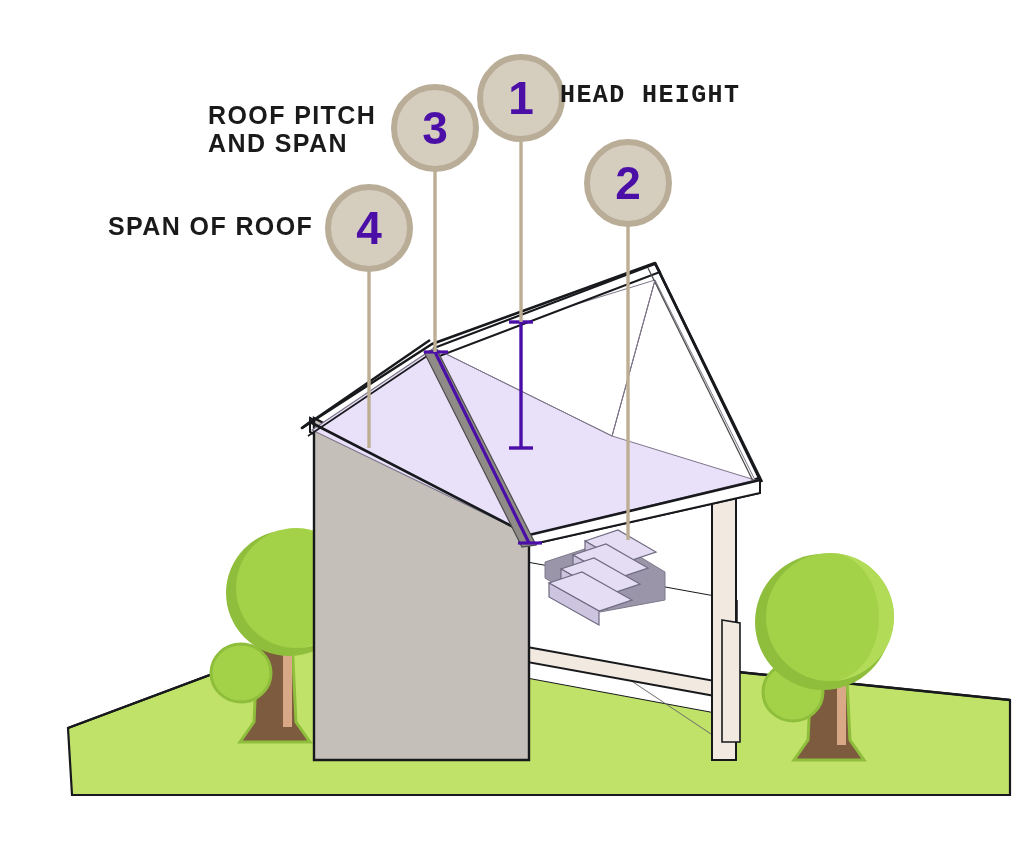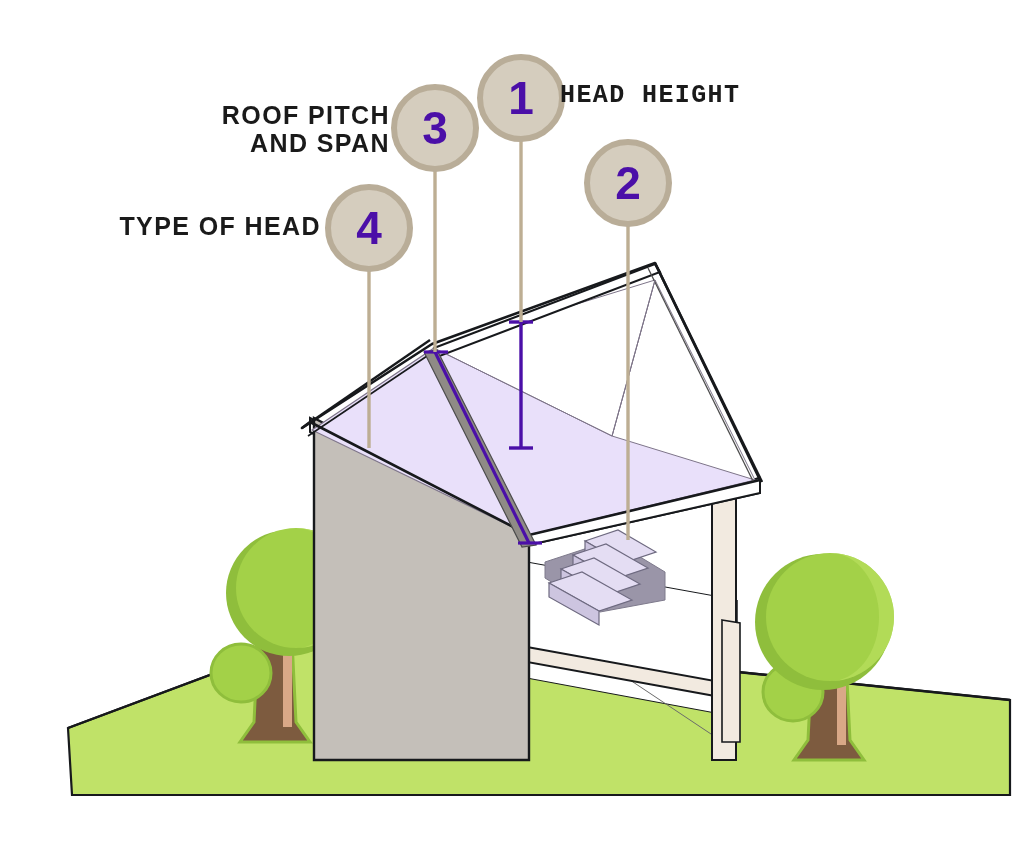--- a/index.html
+++ b/index.html
@@ -32,21 +32,21 @@
     font-family: "Liberation Sans", sans-serif;
     font-weight: bold;
     font-size: 25px;
     letter-spacing: 1.4px;
     color: #1a1a1a;
     line-height: 1.12;
     white-space: pre-line;
     margin: 0;
   }
   .lbl-right { text-align: center; font-family: Liberation Mono, monospace; }
-  .lbl-left  { text-align: right; }
+  .lbl-left  { text-align: left; }
 
   #label-1 { left: 560px; top: 82px; }
   #label-2 { left: 668px; top: 166px; }
   #label-3 { left: 208px; top: 101px; width: 182px; }
   #label-4 { left: 108px; top: 212px; width: 213px; }
 </style>
 </head>
 <body>
 
 <div id="stage">
@@ -185,15 +185,15 @@
       <text x="369" y="228" fill="#4b0fa8" font-family="Liberation Sans, sans-serif" font-size="46" font-weight="bold" text-anchor="middle" dominant-baseline="central">4</text>
     </g>
   </svg>
 
   <div class="callout-label lbl-right" id="label-1">HEAD HEIGHT</div>
 
 
   <div class="callout-label lbl-left" id="label-3">ROOF PITCH
 AND SPAN</div>
 
-  <div class="callout-label lbl-left" id="label-4">TYPE OF HEAD</div>
+  <div class="callout-label lbl-left" id="label-4">SPAN OF ROOF</div>
 
 </div>
 
 </body></html>

